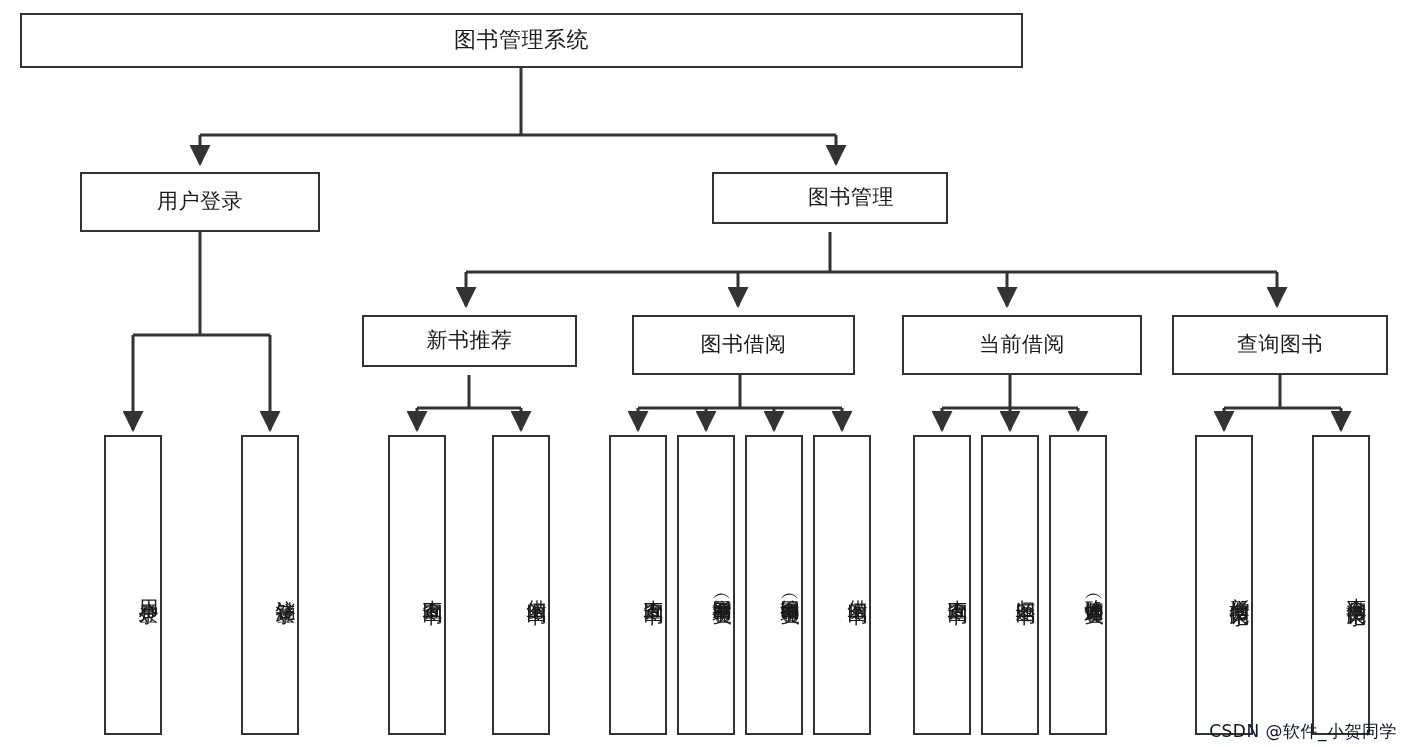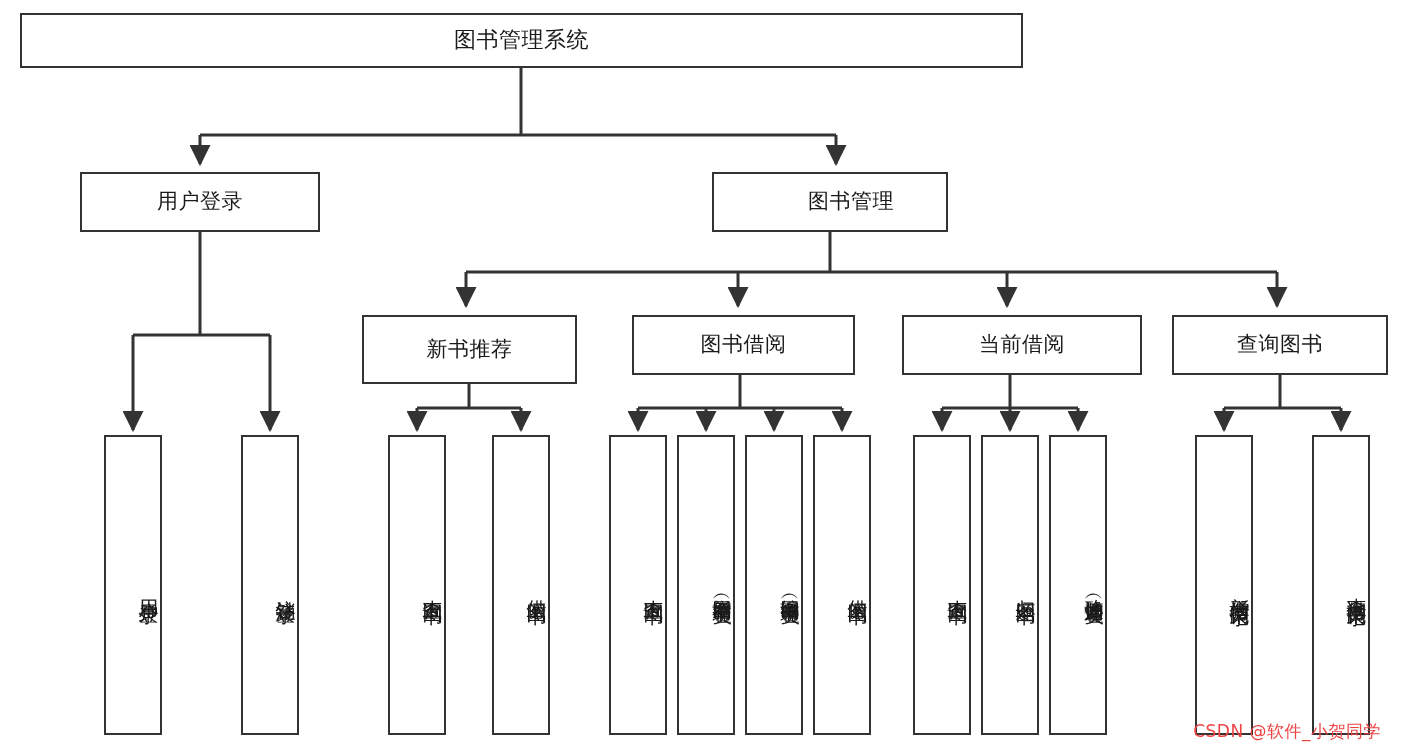--- a/index.html
+++ b/index.html
@@ -49,24 +49,24 @@
     padding-top:6px;
     align-items:flex-start;
     justify-content:center;
   }
   .node.v.tight{
     font-size:19px;
     letter-spacing:1px;
   }
   .watermark{
     position:absolute;
-    right:24px;
+    right:8px;
     bottom:4px;
     font-size:17px;
-    color:#ef4444;
+    color:#0f172a;
     white-space:nowrap;
     letter-spacing:0.5px;
   }
 </style>
 </head>
 <body>
 
 <div id="canvas">
 
   <svg id="wires" viewBox="0 0 1405 747" xmlns="http://www.w3.org/2000/svg">
@@ -116,23 +116,23 @@
       <path d="M 1224 408 L 1341 408"></path>
       <path d="M 1224 408 L 1224 430" marker-end="url(#arrow)"></path>
       <path d="M 1341 408 L 1341 430" marker-end="url(#arrow)"></path>
     </g>
   </svg>
 
   <div class="node h root" style="left:20px; top:13px; width:1003px; height:55px;">图书管理系统</div>
 
   <div class="node h" style="left:80px; top:172px; width:240px; height:60px;">用户登录</div>
 
-  <div class="node h" style="left:712px; top:172px; width:236px; height:60px;padding-left:42px;">图书管理</div>
+  <div class="node h" style="left:712px; top:172px; width:236px; height:52px;padding-left:42px;">图书管理</div>
 
-  <div class="node h" style="left:362px; top:315px; width:215px; height:69px;">新书推荐</div>
+  <div class="node h" style="left:362px; top:315px; width:215px; height:52px;">新书推荐</div>
 
   <div class="node h" style="left:632px; top:315px; width:223px; height:60px;">图书借阅</div>
 
   <div class="node h" style="left:902px; top:315px; width:240px; height:60px;">当前借阅</div>
 
   <div class="node h" style="left:1172px; top:315px; width:216px; height:60px;">查询图书</div>
 
   <div class="node v" style="left:104px; top:435px; width:58px; height:300px;">用户登录</div>
 
   <div class="node v" style="left:241px; top:435px; width:58px; height:300px;">注销登录</div>

